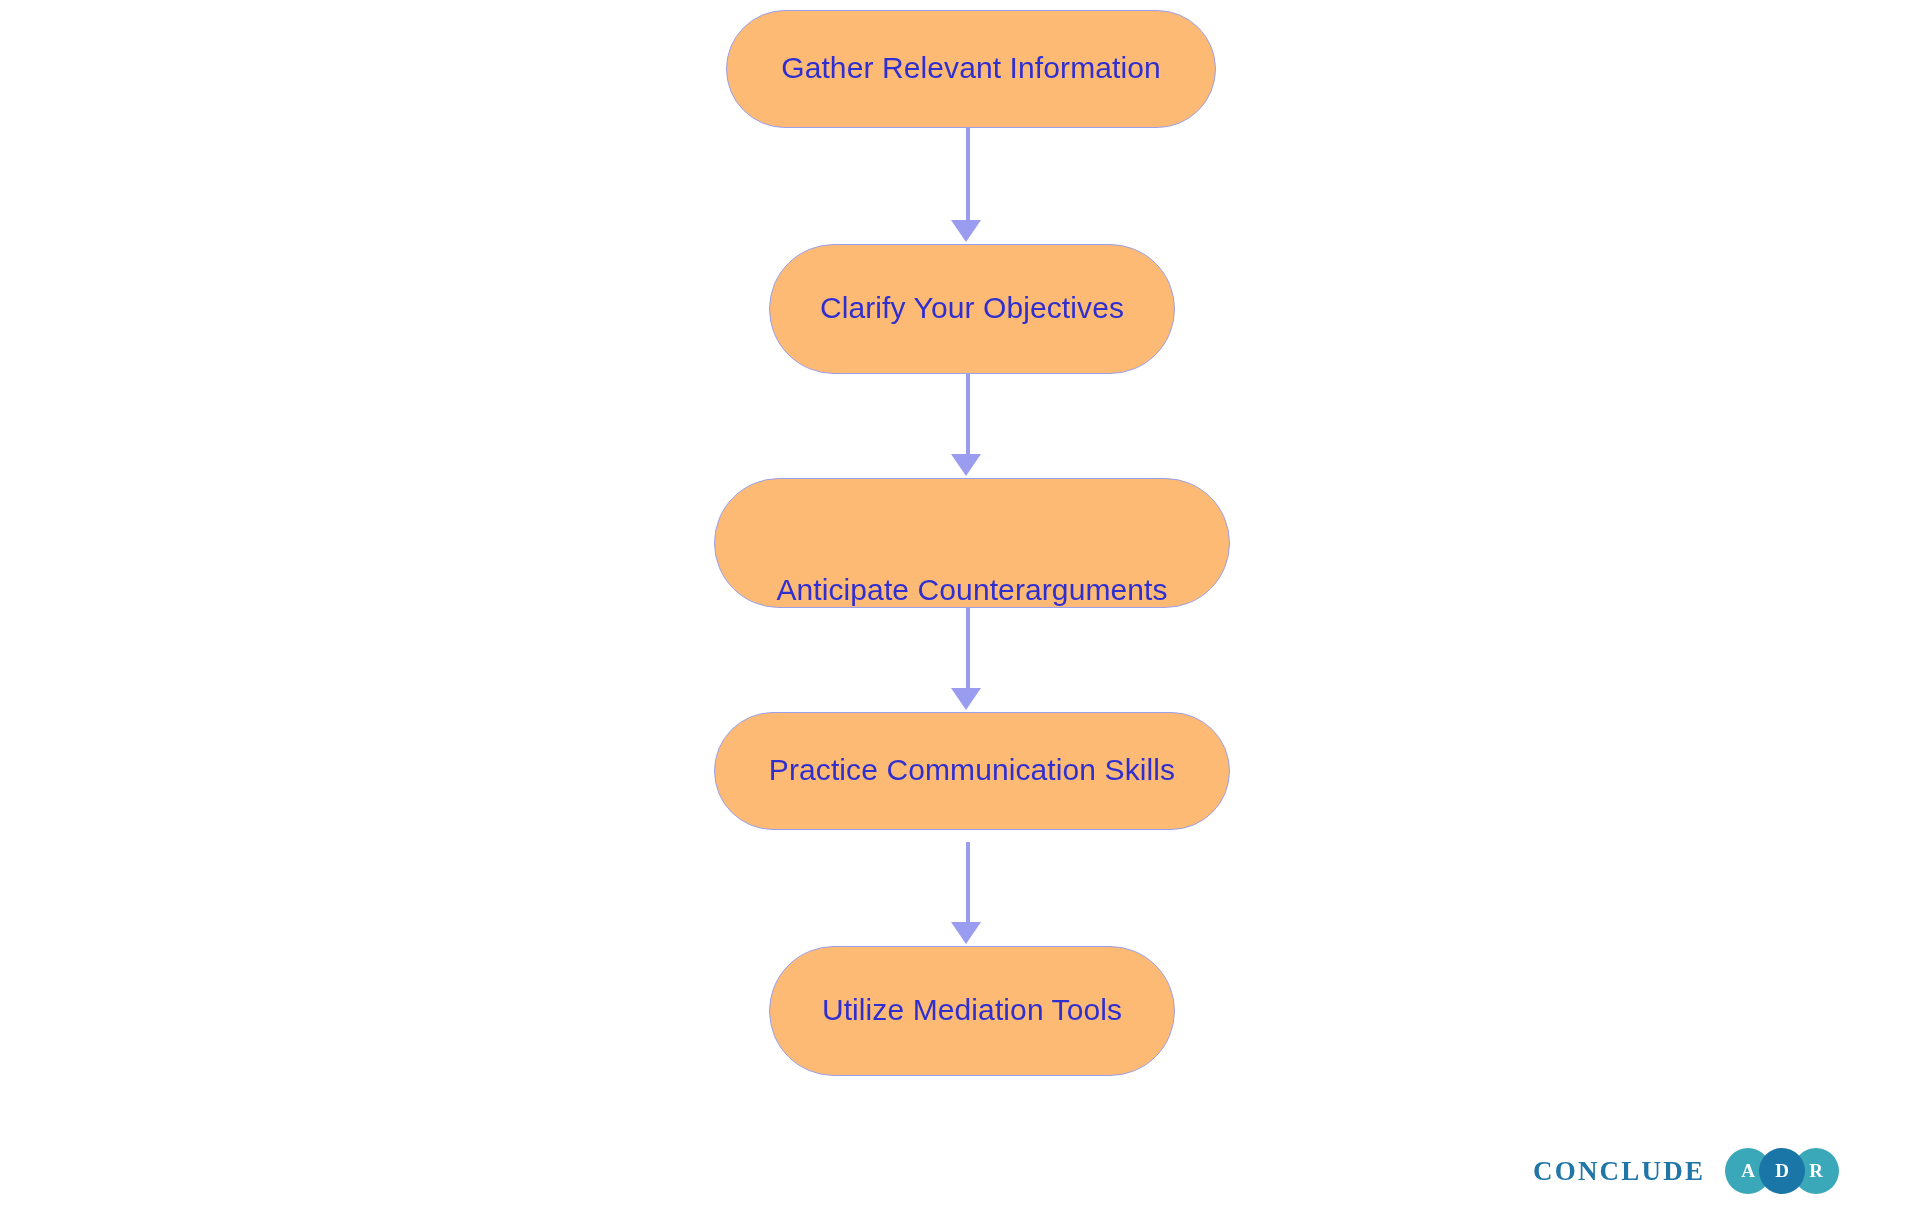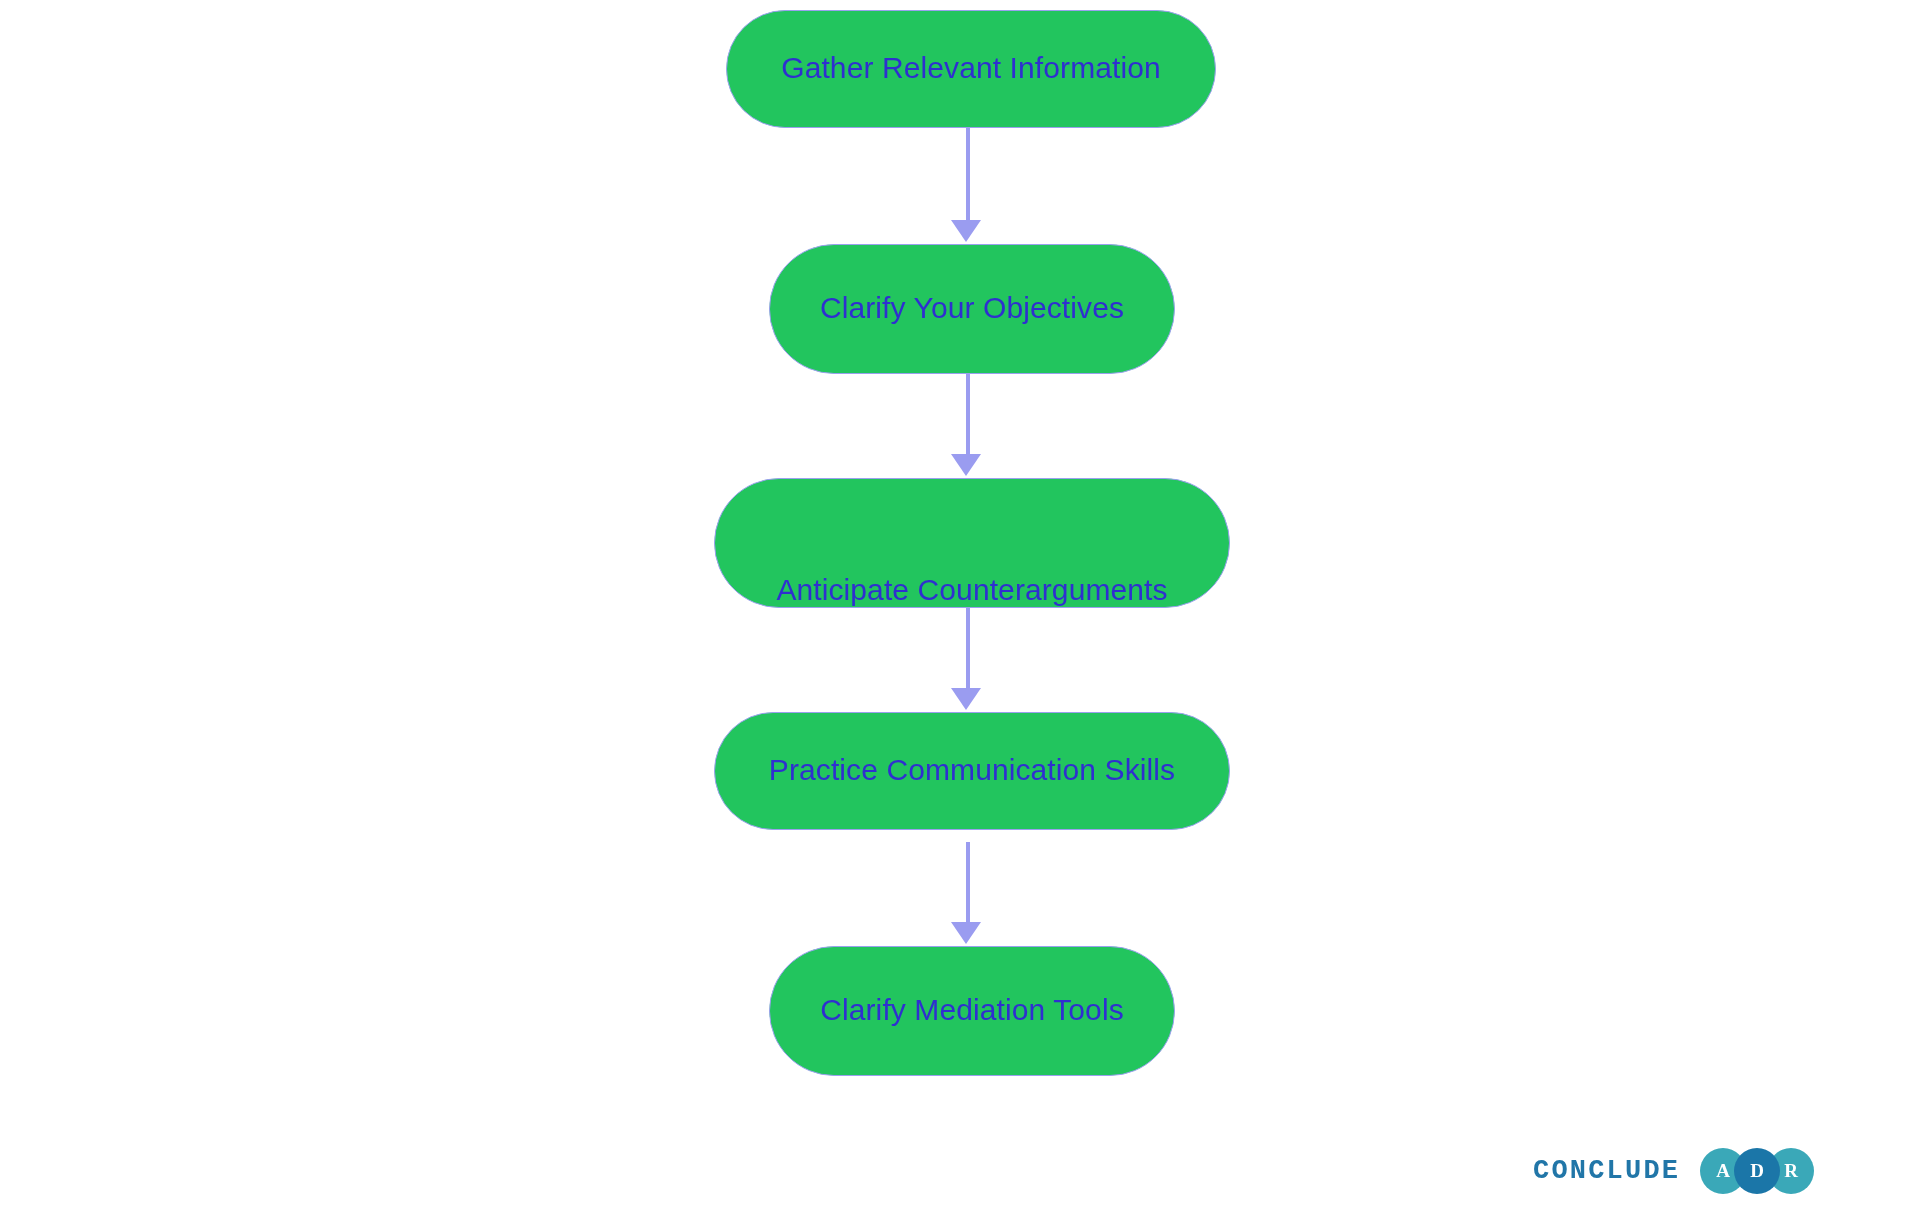--- a/index.html
+++ b/index.html
@@ -23,21 +23,21 @@
     height: 1215px;
   }
 
   
   .flow-node {
     position: absolute;
     box-sizing: border-box;
     display: flex;
     align-items: center;
     justify-content: center;
-    background: #22c55e;
+    background: #fdba74;
     border: 1.6px solid #9aa0ee;
     border-radius: 999px;
     color: #2f2fd0;
     font-family: "Liberation Sans", sans-serif;
     font-weight: 400;
     letter-spacing: 0.1px;
     white-space: nowrap;
     user-select: none;
   }
   .flow-node .node-label {
@@ -82,21 +82,21 @@
   #brand-logo {
     position: absolute;
     left: 1533px;
     top: 1143px;
     height: 56px;
     display: flex;
     align-items: center;
     gap: 20px;
   }
   #brand-wordmark {
-    font-family: Liberation Mono, monospace;
+    font-family: Liberation Serif, serif;
     font-weight: 700;
     font-size: 27px;
     letter-spacing: 2.2px;
     color: #2176a8;
     line-height: 1;
     white-space: nowrap;
   }
   #brand-marks {
     position: relative;
     display: flex;
@@ -147,21 +147,21 @@
   <div class="arrowhead" id="arrow-2"></div>
 
   <div class="flow-node" id="node-3">
     <span class="node-label">Practice Communication Skills</span>
   </div>
 
   <div class="connector" id="conn-3"></div>
   <div class="arrowhead" id="arrow-3"></div>
 
   <div class="flow-node" id="node-4">
-    <span class="node-label">Clarify Mediation Tools</span>
+    <span class="node-label">Utilize Mediation Tools</span>
   </div>
 
   <div id="brand-logo">
     <span id="brand-wordmark">CONCLUDE</span>
     <span id="brand-marks">
       <span class="brand-circle" id="brand-circle-0">A</span>
       <span class="brand-circle" id="brand-circle-1">D</span>
       <span class="brand-circle" id="brand-circle-2">R</span>
     </span>
   </div>

